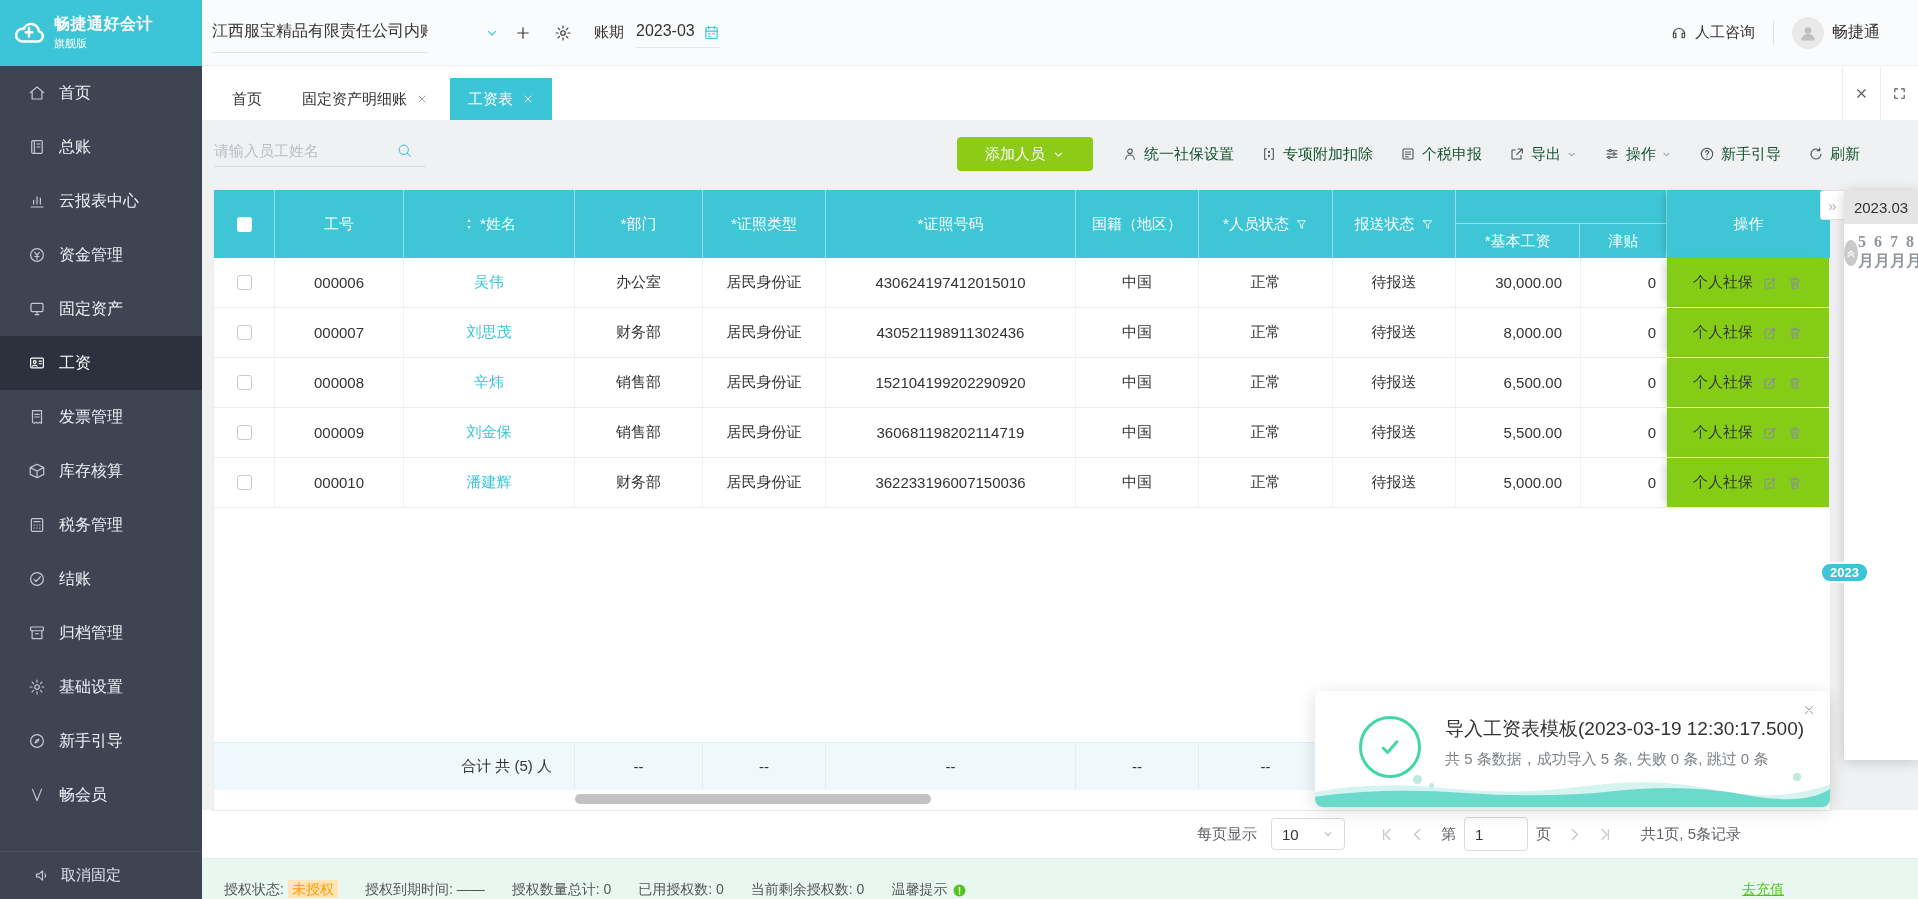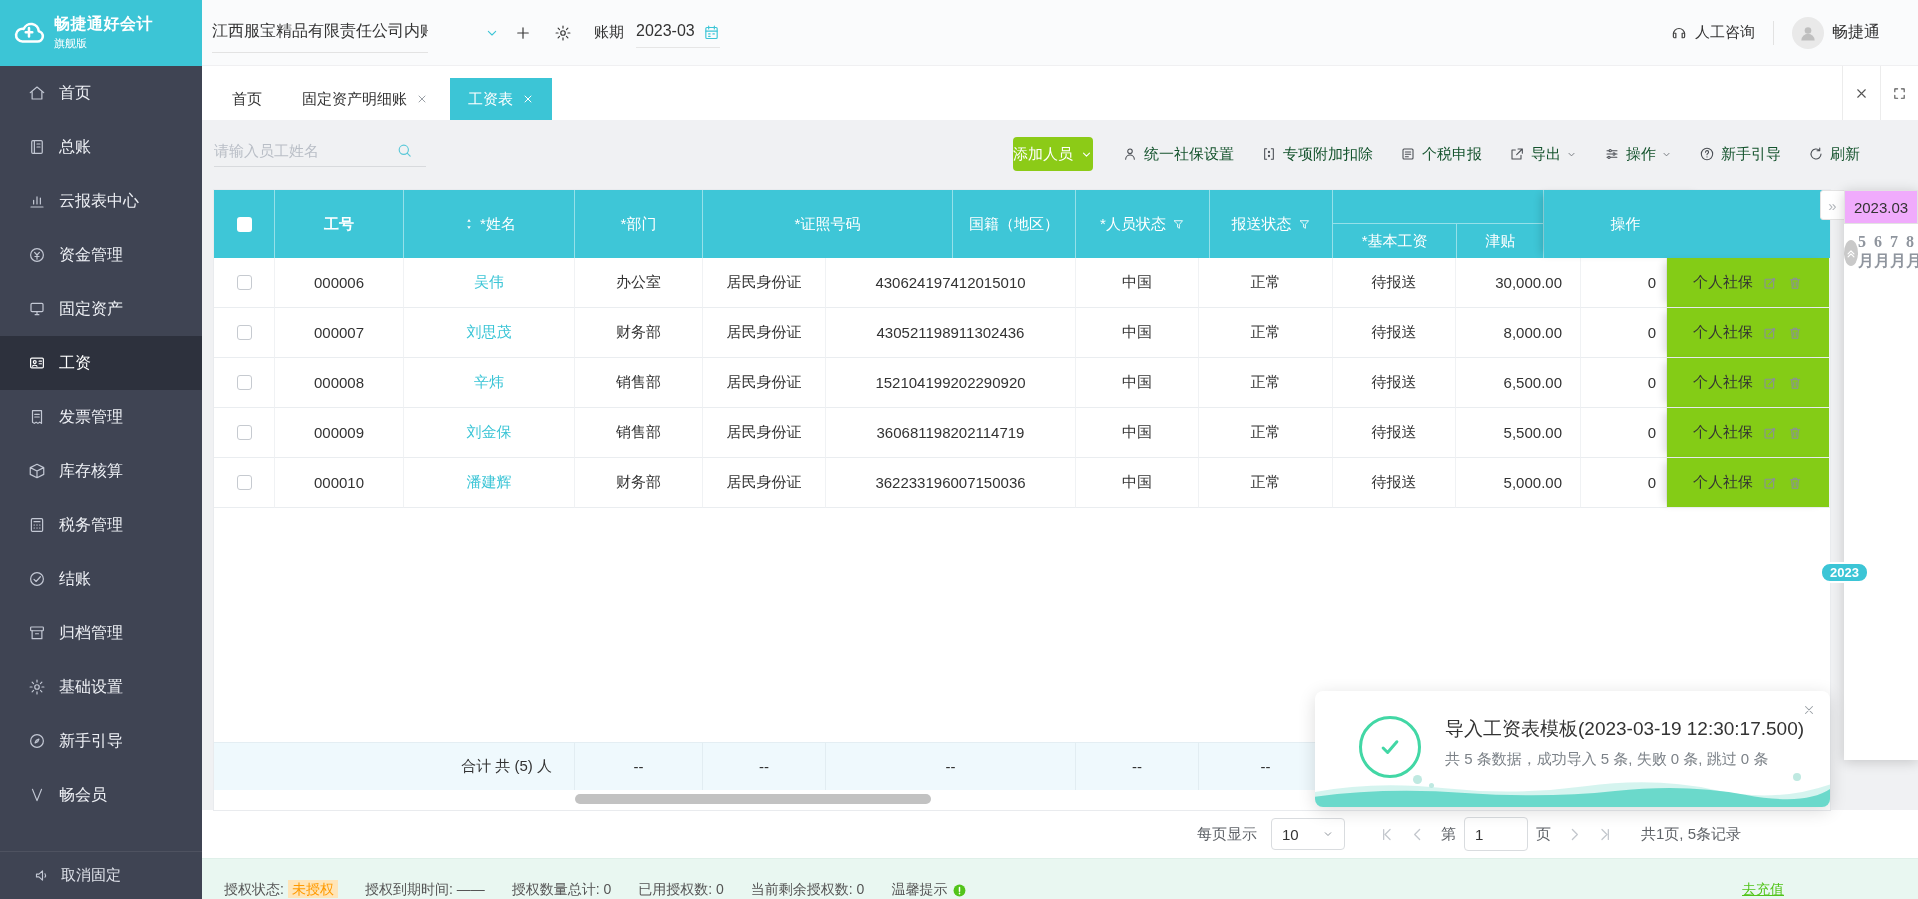--- a/index.html
+++ b/index.html
@@ -49,21 +49,21 @@
   .tabctrl .ic{width:15px;height:15px;stroke-width:1.8;}
 
   
   .contentbg{position:absolute;left:202px;top:120px;right:0;bottom:0;background:#f0f1f3;}
   .toolbar{position:absolute;left:214px;right:58px;top:128px;height:52px;display:flex;align-items:center;z-index:6;}
   .search{width:212px;border-bottom:1px solid #d8dadd;display:flex;align-items:center;padding-bottom:7px;}
   .search input{border:none;outline:none;background:transparent;font-size:15px;color:#333;width:182px;font-family:inherit;}
   .search input::placeholder{color:#b9bec6;}
   .search .ic{width:17px;height:17px;color:#59c8d8;}
   .actions{margin-left:auto;display:flex;align-items:center;gap:27px;}
-  .addbtn{background:#8ccb17;color:#fff;border:none;border-radius:4px;height:34px;padding:0 0;font-size:15px;display:flex;align-items:center;cursor:pointer;font-family:inherit;margin-right:2px;}
+  .addbtn{background:#8ccb17;color:#fff;border:none;border-radius:4px;height:34px;padding:0 28px;font-size:15px;display:flex;align-items:center;cursor:pointer;font-family:inherit;margin-right:2px;}
   .addbtn .ic{width:13px;height:13px;margin-left:7px;stroke-width:2;}
   .action{display:flex;align-items:center;font-size:15px;color:#14532d;cursor:pointer;white-space:nowrap;}
   .action .ic{width:16px;height:16px;margin-right:6px;color:#4a4e54;}
   .action .car{width:11px;height:11px;margin-left:5px;margin-right:0;stroke-width:2;color:#707479;}
 
   
   .card{position:absolute;left:214px;top:190px;width:1616px;height:620px;background:#fff;z-index:3;box-shadow:0 0 0 1px #e9ebee;}
   .thead{display:flex;height:68px;background:#3ec6d7;color:#fff;font-size:15px;}
   .th{flex:none;display:flex;align-items:center;justify-content:center;border-right:1px solid rgba(255,255,255,.45);position:relative;}
   .th:last-child{border-right:none;}
@@ -104,21 +104,21 @@
   
   .status{position:absolute;left:202px;top:858px;right:0;height:41px;background:#e9f7f1;border-top:1px solid #dff0e9;display:flex;align-items:flex-end;padding-left:22px;gap:27px;font-size:14px;color:#555;z-index:2;}
   .status .authv{color:#ff9a00;background:#ffe5b8;padding:1px 4px;margin-left:4px;}
   .status .tip{display:flex;align-items:center;}
   .status .tip svg{width:15px;height:15px;margin-left:5px;}
   .recharge{position:absolute;right:134px;color:#52c41a;text-decoration:underline;cursor:pointer;font-size:14px;}
 
   
   .collapse{position:absolute;left:1820px;top:190px;width:25px;height:30px;background:#fff;border:1px solid #e3e3e3;color:#b4b8bd;display:flex;align-items:center;justify-content:center;font-size:15px;cursor:pointer;z-index:7;border-radius:3px 0 0 3px;}
   .dpanel{position:absolute;left:1844px;top:190px;width:74px;height:570px;background:#fff;box-shadow:0 2px 12px rgba(0,0,0,.18);z-index:7;}
-  .dphead{height:34px;border:1px solid #e2e2e2;display:flex;align-items:center;justify-content:center;font-size:15px;color:#333;background:#f0abfc;cursor:pointer;}
+  .dphead{height:34px;border:1px solid #e2e2e2;display:flex;align-items:center;justify-content:center;font-size:15px;color:#333;background:#e5e5e5;cursor:pointer;}
   .dpcol{display:flex;flex-direction:row;align-items:center;padding-top:10px;font-family:Liberation Serif, serif;}
   .dpbtn{width:26px;height:26px;border-radius:50%;background:#c9c9c9;color:#fff;display:flex;align-items:center;justify-content:center;cursor:pointer;margin:4px 0;}
   .dpbtn .ic{width:14px;height:14px;stroke-width:2;}
   .month{height:37px;width:100%;display:flex;align-items:center;justify-content:center;font-size:16px;font-weight:bold;color:#8f959e;cursor:pointer;}
   .month.dark{color:#22262b;}
   .month.sel .inner{width:34px;height:34px;border-radius:50%;background:#3cc5d6;color:#fff;display:flex;align-items:center;justify-content:center;font-size:15px;}
   .ybadge{position:absolute;left:-24px;top:372px;background:#3cc5d6;color:#fff;font-size:13px;font-weight:bold;padding:1px 8px;border-radius:10px;border:2px solid #fff;z-index:8;}
 
   
   .toast{position:absolute;left:1315px;top:691px;width:515px;height:116px;background:#fff;border-radius:8px;box-shadow:0 4px 18px rgba(0,0,0,.14);z-index:20;overflow:hidden;}
@@ -391,31 +391,34 @@
           <span>刷新</span>
         </span>
       </div>
   </div>
 
   <div class="card">
     <div class="thead" id="thead">
         <div class="th" style="width: 61px;">
           <span class="hcb"></span>
         </div>
-        <div class="th" style="width: 129px; font-weight: bold;">
+        <div class="th" style="width: 129px;">
           <span>工号</span>
         </div>
         <div class="th" style="width: 171px;">
           <svg class="ic sort" viewBox="0 0 24 24">
             <path d="M12 3.5 15 8H9zM12 20.5 9 16h6z" fill="currentColor" stroke="none"></path>
           </svg>
           <span>*姓名</span>
         </div>
         <div class="th" style="width: 128px;">
           <span>*部门</span>
+        </div>
+        <div class="th" style="width: 123px;">
+          <span>*证照类型</span>
         </div>
         <div class="th" style="width: 250px;">
           <span>*证照号码</span>
         </div>
         <div class="th" style="width: 123px;">
           <span>国籍（地区）</span>
         </div>
         <div class="th" style="width: 134px;">
           <span>*人员状态</span>
           <svg class="ic" viewBox="0 0 24 24">

